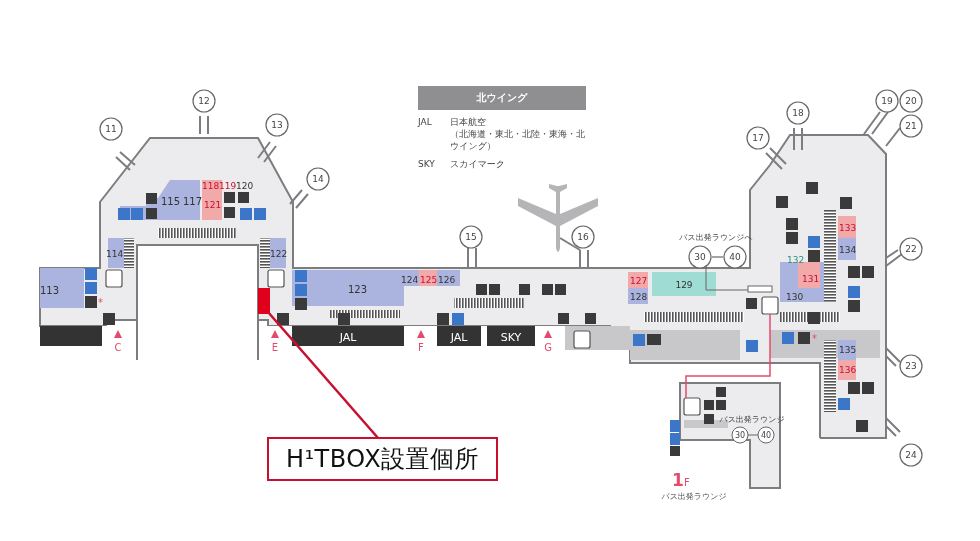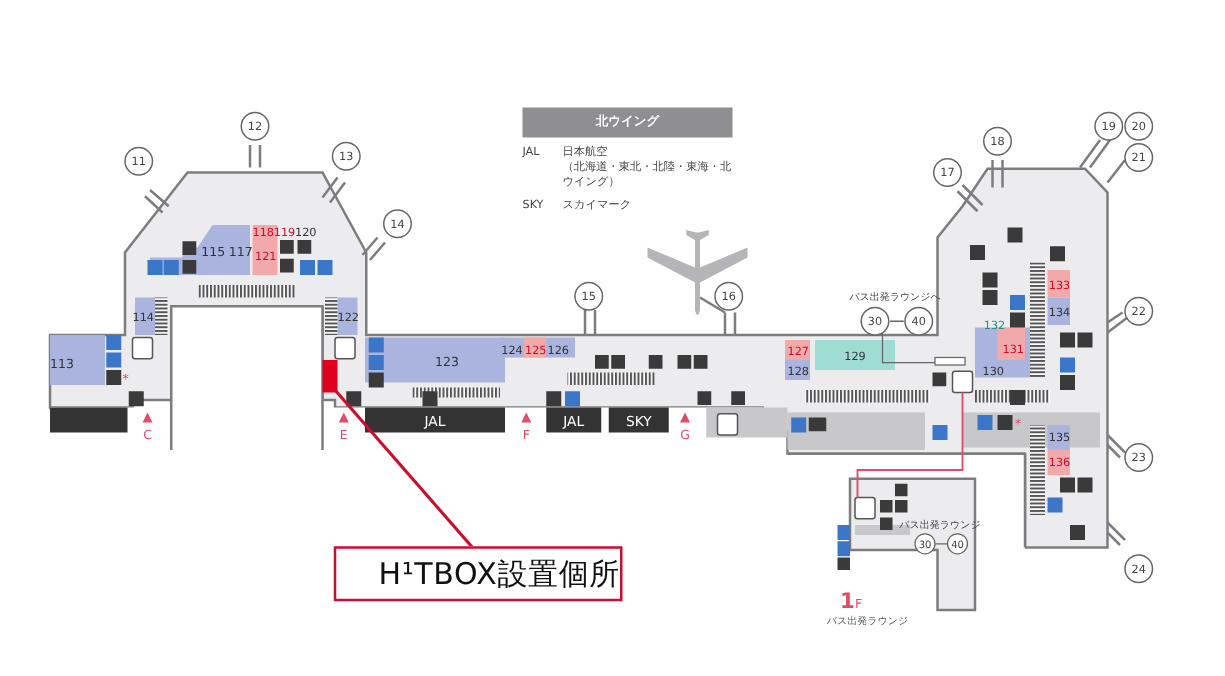--- a/index.html
+++ b/index.html
@@ -4,21 +4,21 @@
 <style>
   html,body{margin:0;padding:0;background:#fff;}
   body{width:980px;height:541px;position:relative;overflow:hidden;font-family:"Liberation Sans",sans-serif;}
   #map{position:absolute;left:0;top:0;width:980px;height:541px;}
   .t{font-family:"DejaVu Sans","Liberation Sans",sans-serif;}
   .legend{position:absolute;left:418px;top:86px;width:168px;}
   .legend-head{background:#8f8f92;color:#fff;font-size:10px;text-align:center;height:24px;line-height:24px;font-weight:bold;}
   .legend-row{display:flex;font-size:9px;color:#444;margin-top:6px;line-height:12px;}
   .legend-code{width:32px;flex:none;}
   .legend-name{flex:1;}
-  .callout{position:absolute;left:267px;top:437px;width:231px;height:44px;border:2px solid #c8102e;box-sizing:border-box;display:flex;align-items:center;justify-content:flex-end;background:#fff;}
+  .callout{position:absolute;left:267px;top:437px;width:231px;height:44px;border:2px solid #c8102e;box-sizing:border-box;display:flex;align-items:center;justify-content:center;background:#fff;}
   .callout span{font-size:24px;color:#111;letter-spacing:0.5px;}
 </style>
 </head>
 <body>
 
 <svg id="map" viewBox="0 0 980 541" xmlns="http://www.w3.org/2000/svg">
   <defs>
     <pattern id="esc" width="3" height="10" patternUnits="userSpaceOnUse">
       <rect width="3" height="10" fill="#fff"></rect>
       <rect width="1.6" height="10" fill="#555"></rect>

